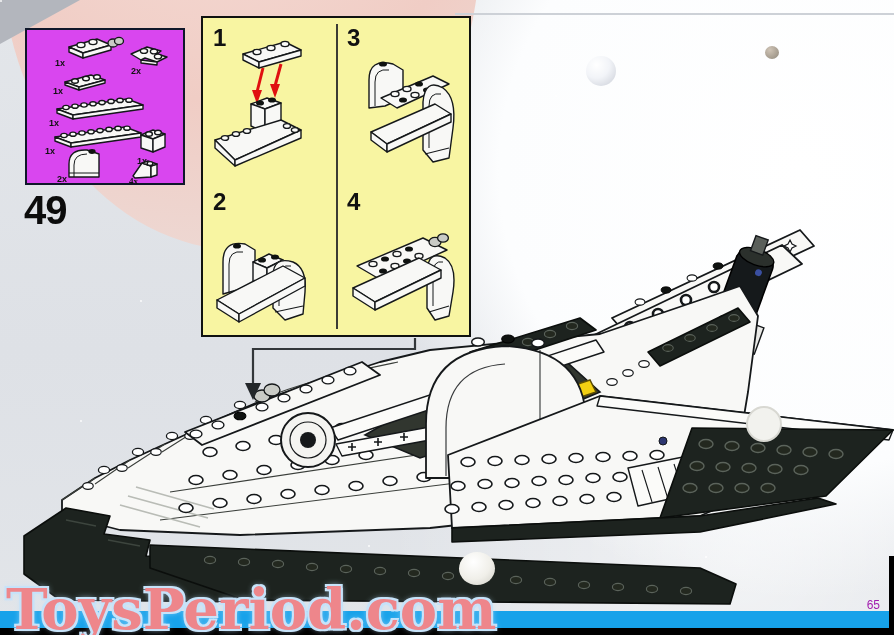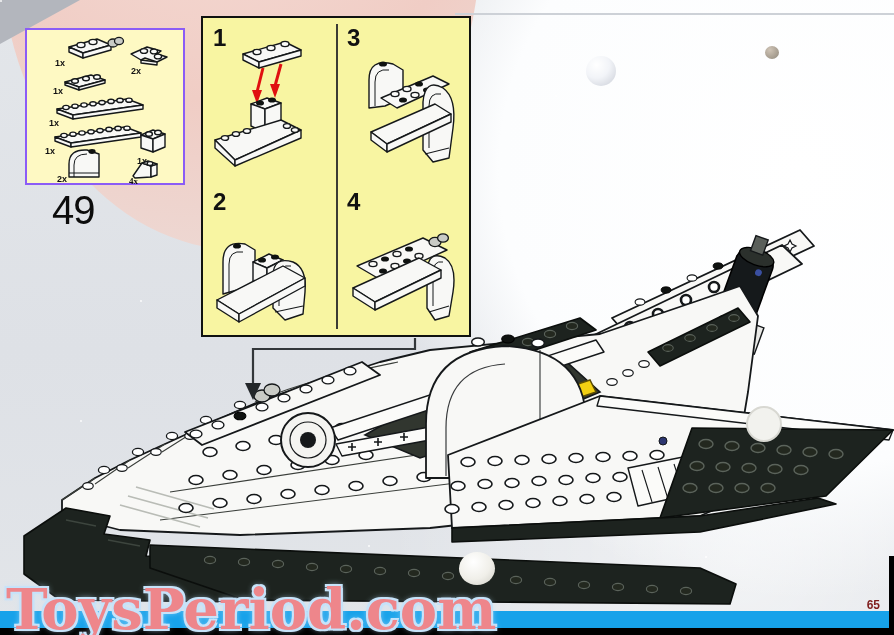--- a/index.html
+++ b/index.html
@@ -22,36 +22,36 @@
     background:radial-gradient(circle at 35% 30%, #ffffff 0%, #f2f4f8 45%, #c9cdd6 100%);}
   #sphere-b{left:765px;top:46px;width:14px;height:13px;
     background:radial-gradient(circle at 35% 30%, #cfc4b6 0%, #a39a8d 70%, #7d766c 100%);}
   #sphere-c{left:459px;top:552px;width:36px;height:33px;z-index:4;
     background:radial-gradient(circle at 40% 30%, #ffffff 0%, #f0efe9 55%, #cfcec5 100%);}
   #stars{left:0;top:0;width:2px;height:2px;background:#fff;border-radius:50%;opacity:.9;
     box-shadow:140px 300px #fff, 60px 180px #fff, 520px 520px #fff, 640px 487px #fff,
       205px 558px #fff, 420px 302px #fff, 80px 420px #fff, 705px 556px #fff,
       320px 150px #fff, 555px 95px #fff, 250px 470px #fff, 368px 545px #fff;}
   
-  #parts-box{left:25px;top:28px;width:156px;height:153px;background:#fef9c3;
-    border:2px solid #8b5cf6;z-index:3;}
+  #parts-box{left:25px;top:28px;width:156px;height:153px;background:#d946ef;
+    border:2px solid #0f172a;z-index:3;}
   #steps-box{left:201px;top:16px;width:266px;height:317px;background:#f8f5a2;
     border:2px solid #101210;z-index:3;}
   #steps-divider{left:133px;top:6px;width:2px;height:305px;background:#3c3c34;}
   .step-num{position:absolute;font-size:24px;font-weight:bold;color:#111;}
-  #big-step-num{left:24px;top:188px;font-size:40px;font-weight:normal;color:#0c0c0c;
-    z-index:3;letter-spacing:-1px;margin-left:28px;}
+  #big-step-num{left:24px;top:188px;font-size:40px;font-weight:bold;color:#0c0c0c;
+    z-index:3;letter-spacing:-1px;}
   .part{position:absolute;}
   .qty{position:absolute;font-size:9px;font-weight:bold;color:#111;}
   
   #watermark{left:6px;top:576px;z-index:6;font-family:"DejaVu Serif", serif;
     font-weight:bold;font-size:56px;letter-spacing:0px;color:#ee868b;
     text-shadow:-2px -2px 0 #c6e3fa, 2px -2px 0 #c6e3fa, -2px 2px 0 #c6e3fa,
                 2px 2px 0 #c6e3fa, 0 0 7px #bfe0fa;}
-  #page-num{right:14px;top:598px;z-index:7;font-size:12px;font-weight:bold;color:#7f1d1d;}
+  #page-num{right:14px;top:598px;z-index:7;font-size:12px;font-weight:normal;color:#a21caf;}
   #bar-blue{left:0;top:611px;width:894px;height:17px;background:#17a2ea;z-index:5;}
   #bar-black{left:0;top:628px;width:894px;height:7px;background:#000;z-index:5;}
   #edge-black{right:0;top:556px;width:5px;height:79px;background:#000;z-index:6;}
   
   svg{position:absolute;overflow:visible;}
   #model{left:0;top:0;z-index:2;}
   .w{fill:#f8f8f6;stroke:#15181a;stroke-width:1.8;stroke-linejoin:round;}
   .w1{fill:#fbfbf9;stroke:#15181a;stroke-width:1.4;stroke-linejoin:round;}
   .k{fill:#1d231f;stroke:#0b0e0c;stroke-width:1.6;stroke-linejoin:round;}
   .g{fill:#c9cbc6;stroke:#15181a;stroke-width:1.3;}

